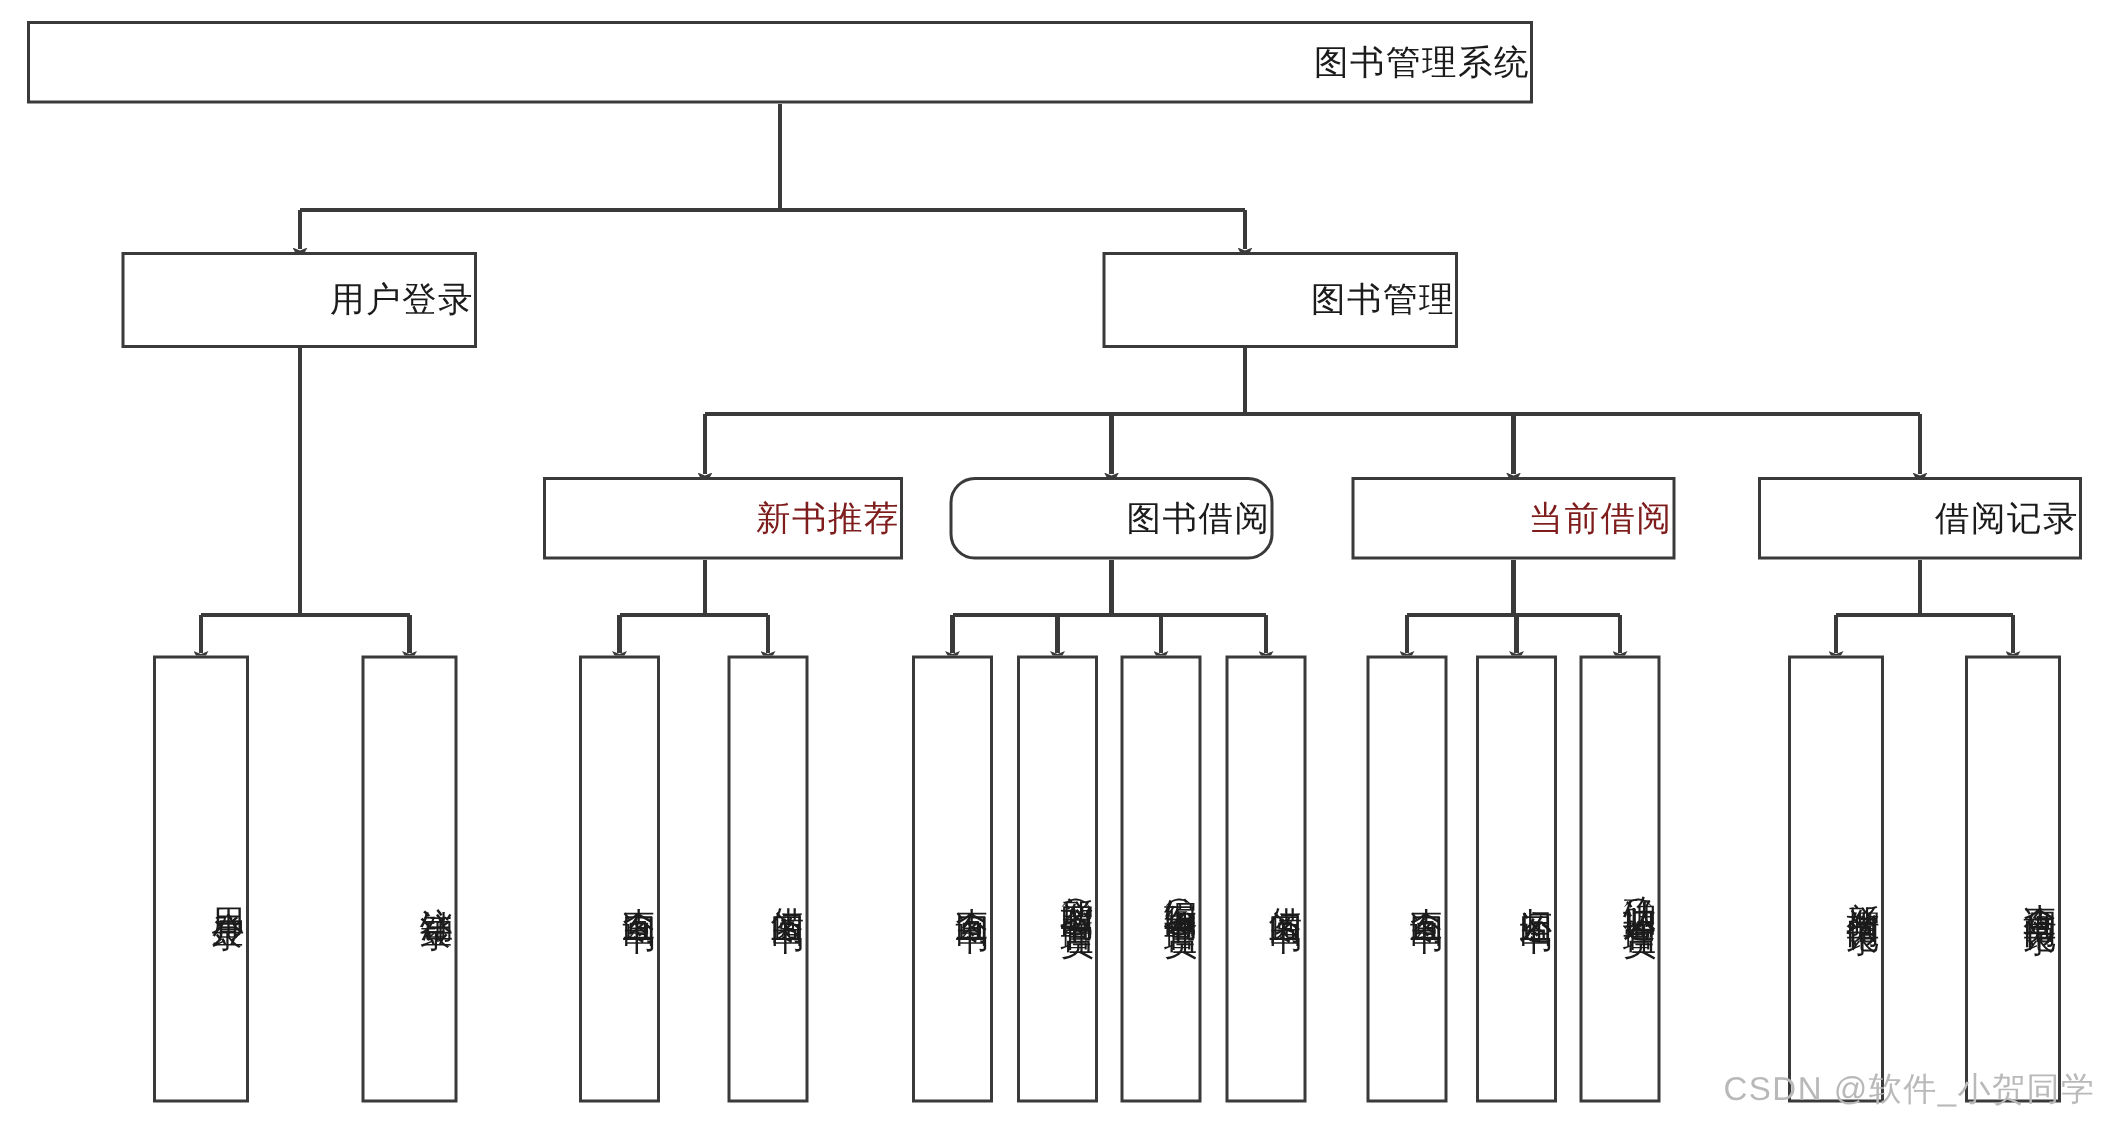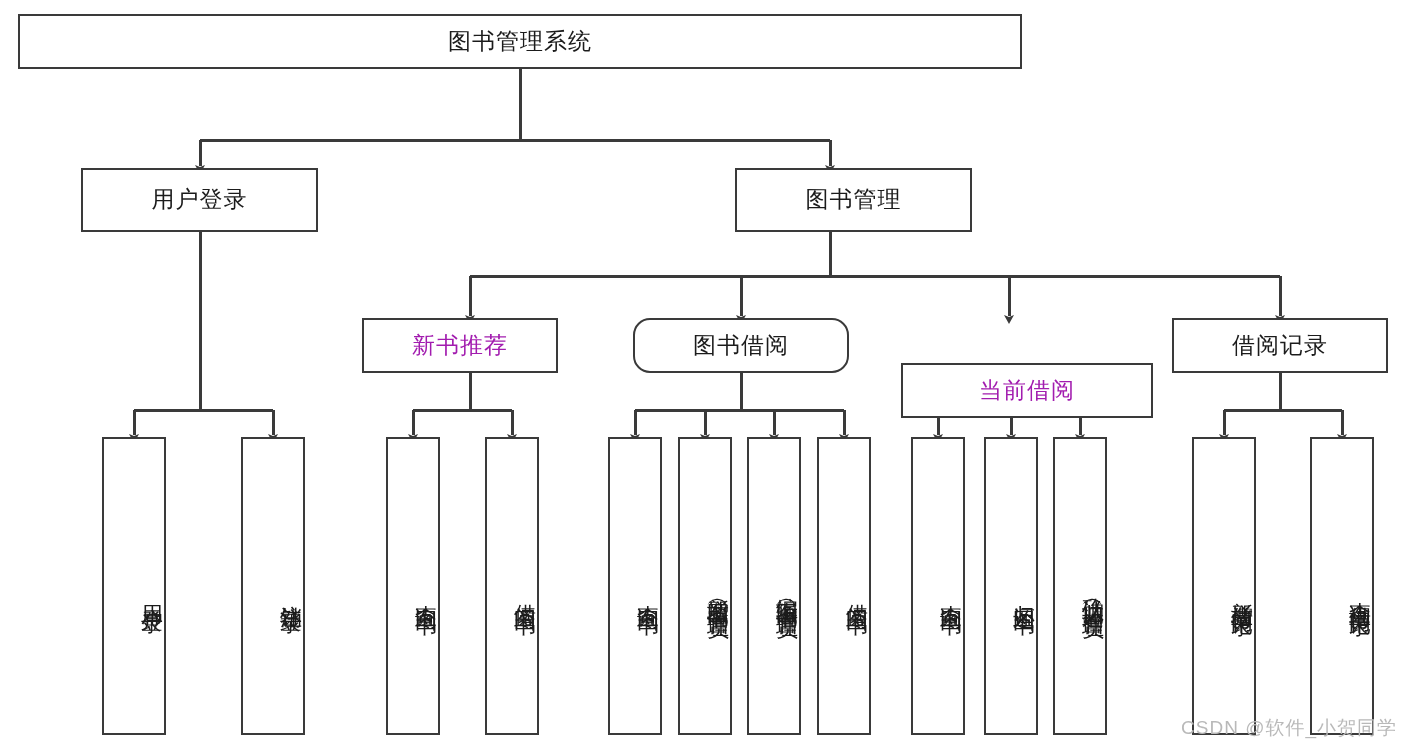--- a/index.html
+++ b/index.html
@@ -23,21 +23,21 @@
     height: 747px;
     pointer-events: none;
   }
   .node {
     position: absolute;
     box-sizing: border-box;
     background: #ffffff;
     border: 2px solid #3a3a3a;
     display: flex;
     align-items: center;
-    justify-content: center;
+    justify-content: flex-end;
     color: #1b1b1b;
     z-index: 2;
   }
   .node.horiz {
     font-size: 23px;
     letter-spacing: 1px;
     line-height: 1.1;
   }
   .node.root {
     font-size: 23px;
@@ -57,21 +57,21 @@
     white-space: pre-line;
   }
   .node.vert .lbl {
     writing-mode: vertical-rl;
     text-orientation: upright;
   }
   #watermark {
     position: absolute;
     right: 8px;
     bottom: 6px;
-    font-size: 19px;
+    font-size: 22px;
     color: #b9b9b9;
     letter-spacing: 1px;
     z-index: 5;
     white-space: nowrap;
   }
 </style>
 </head>
 <body>
 
 <div id="canvas">
@@ -122,27 +122,27 @@
   <div id="nodes">
       <div class="node horiz root" style="left: 18px; top: 14px; width: 1004px; height: 55px; border-color: rgb(58, 58, 58); color: rgb(27, 27, 27);">
         <span class="lbl">图书管理系统</span>
       </div>
       <div class="node horiz" style="left: 81px; top: 168px; width: 237px; height: 64px; border-color: rgb(58, 58, 58); color: rgb(27, 27, 27);">
         <span class="lbl">用户登录</span>
       </div>
       <div class="node horiz" style="left: 711px; top: 168px; width: 237px; height: 64px; border-color: rgb(58, 58, 58); color: rgb(27, 27, 27); margin-left: 24px;">
         <span class="lbl">图书管理</span>
       </div>
-      <div class="node horiz" style="left: 362px; top: 318px; width: 196px; height: 55px; border-color: rgb(58, 58, 58); color: #a21caf; font-family: Liberation Serif, serif;">
+      <div class="node horiz" style="left: 362px; top: 318px; width: 240px; height: 55px; border-color: rgb(58, 58, 58); color: #7f1d1d; font-family: Liberation Serif, serif;">
         <span class="lbl">新书推荐</span>
       </div>
       <div class="node horiz" style="left: 633px; top: 318px; width: 216px; height: 55px; border-color: rgb(58, 58, 58); color: rgb(27, 27, 27); border-radius: 17px;">
         <span class="lbl">图书借阅</span>
       </div>
-      <div class="node horiz" style="left: 901px; top: 318px; width: 252px; height: 55px; border-color: rgb(58, 58, 58); color: #a21caf; margin-top: 45px;">
+      <div class="node horiz" style="left: 901px; top: 318px; width: 216px; height: 55px; border-color: rgb(58, 58, 58); color: #7f1d1d;">
         <span class="lbl">当前借阅</span>
       </div>
       <div class="node horiz" style="left: 1172px; top: 318px; width: 216px; height: 55px; border-color: rgb(58, 58, 58); color: rgb(27, 27, 27);">
         <span class="lbl">借阅记录</span>
       </div>
       <div class="node vert" style="left: 102px; top: 437px; width: 64px; height: 298px; border-color: rgb(58, 58, 58); color: rgb(27, 27, 27);">
         <span class="lbl">用户登录</span>
       </div>
       <div class="node vert" style="left: 241px; top: 437px; width: 64px; height: 298px; border-color: rgb(58, 58, 58); color: rgb(27, 27, 27);">
         <span class="lbl">注销登录</span>

